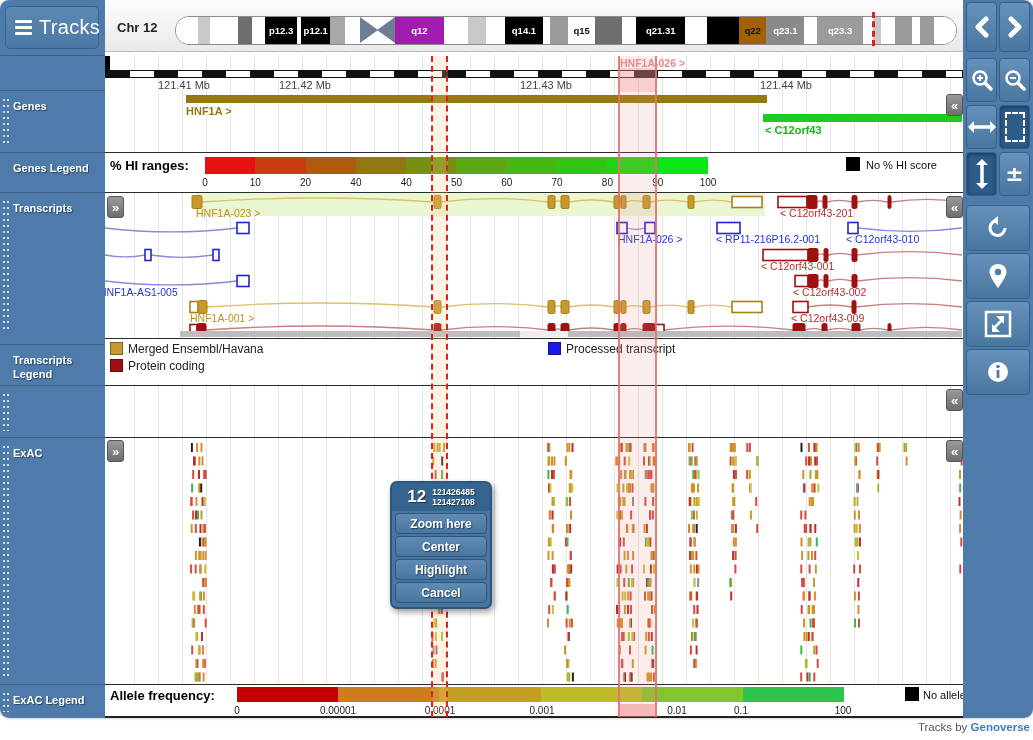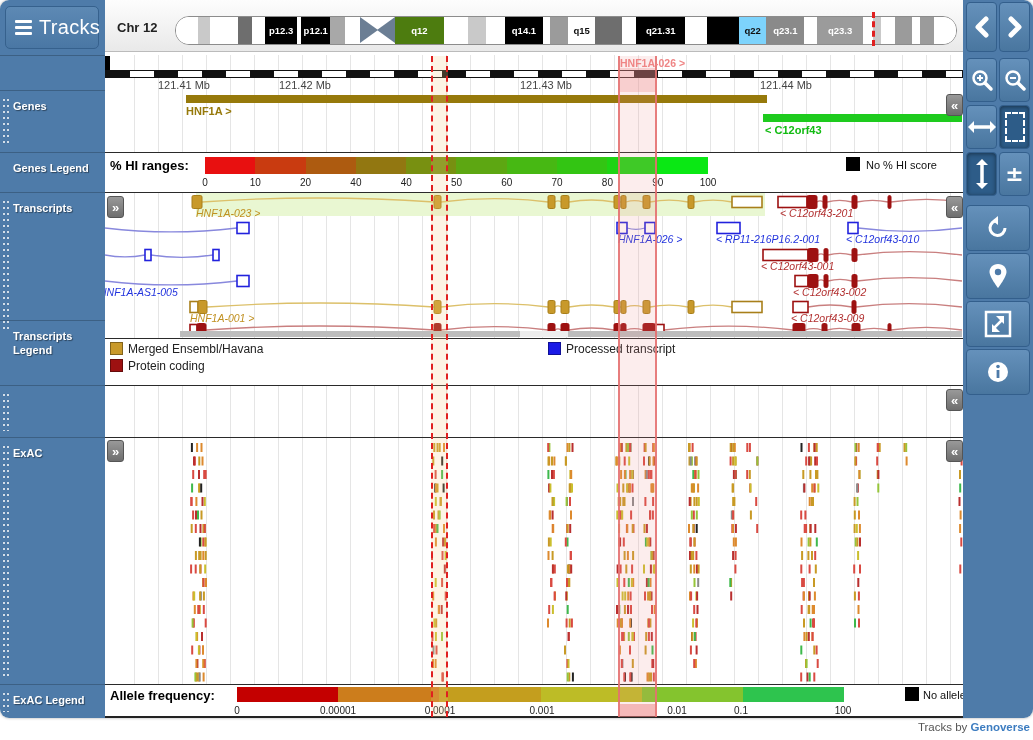--- a/index.html
+++ b/index.html
@@ -97,21 +97,21 @@
             <div class="handle"></div>
             <div class="lbl">Genes</div>
           </div>
           <div class="side-row" style="top: 152px; height: 40px;">
             <div class="lbl">Genes Legend</div>
           </div>
           <div class="side-row" style="top: 192px; height: 146px;">
             <div class="handle"></div>
             <div class="lbl">Transcripts</div>
           </div>
-          <div class="side-row" style="top: 320px; height: 47px;">
+          <div class="side-row" style="top: 344px; height: 47px;">
             <div class="lbl">Transcripts Legend</div>
           </div>
           <div class="side-row" style="top: 385px; height: 52px;">
             <div class="handle"></div>
           </div>
           <div class="side-row" style="top: 437px; height: 247px;">
             <div class="handle"></div>
             <div class="lbl">ExAC</div>
           </div>
           <div class="side-row" style="top: 684px; height: 34px;">
@@ -132,42 +132,42 @@
           <div class="band" style="width: 33px; background: rgb(0, 0, 0);">
             <span class="bl">p12.3</span>
           </div>
           <div class="band" style="width: 4px; background: rgb(255, 255, 255);"></div>
           <div class="band" style="width: 30px; background: rgb(0, 0, 0);">
             <span class="bl">p12.1</span>
           </div>
           <div class="band" style="width: 15px; background: rgb(168, 168, 168);"></div>
           <div class="band" style="width: 15px; background: rgb(255, 255, 255);"></div>
           <div class="band cen" style="width: 36px;"></div>
-          <div class="band" style="width: 50px; background: #4d7c0f;">
+          <div class="band" style="width: 50px; background: #a21caf;">
             <span class="bl">q12</span>
           </div>
           <div class="band" style="width: 25px; background: rgb(255, 255, 255);"></div>
           <div class="band" style="width: 18px; background: rgb(201, 201, 201);"></div>
           <div class="band" style="width: 20px; background: rgb(255, 255, 255);"></div>
           <div class="band" style="width: 38px; background: rgb(0, 0, 0);">
             <span class="bl">q14.1</span>
           </div>
           <div class="band" style="width: 8px; background: rgb(255, 255, 255);"></div>
           <div class="band" style="width: 18px; background: rgb(155, 155, 155);"></div>
           <div class="band" style="width: 28px; background: rgb(255, 255, 255);">
             <span class="bl dark">q15</span>
           </div>
           <div class="band" style="width: 27px; background: rgb(110, 110, 110);"></div>
           <div class="band" style="width: 15px; background: rgb(255, 255, 255);"></div>
           <div class="band" style="width: 50px; background: rgb(0, 0, 0);">
             <span class="bl">q21.31</span>
           </div>
           <div class="band" style="width: 22px; background: rgb(255, 255, 255);"></div>
           <div class="band" style="width: 33px; background: rgb(0, 0, 0);"></div>
-          <div class="band" style="width: 28px; background: #7dd3fc;">
+          <div class="band" style="width: 28px; background: #a16207;">
             <span class="bl dark">q22</span>
           </div>
           <div class="band" style="width: 39px; background: rgb(138, 138, 138);">
             <span class="bl">q23.1</span>
           </div>
           <div class="band" style="width: 13px; background: rgb(255, 255, 255);"></div>
           <div class="band" style="width: 47px; background: rgb(155, 155, 155);">
             <span class="bl">q23.3</span>
           </div>
           <div class="band" style="width: 10px; background: rgb(255, 255, 255);"></div>
@@ -301,21 +301,21 @@
           <div class="legend-tick" style="left: 401.8px; top: 122px;">60</div>
           <div class="legend-tick" style="left: 452.1px; top: 122px;">70</div>
           <div class="legend-tick" style="left: 502.4px; top: 122px;">80</div>
           <div class="legend-tick" style="left: 552.7px; top: 122px;">90</div>
           <div class="legend-tick" style="left: 603px; top: 122px;">100</div>
         </div>
       <div class="legend-sq" id="gl-nosq" style="left: 741px; top: 102px;"></div>
       <div class="legend-item-label" id="gl-nolabel" style="left: 761px; top: 104px;">No % HI score</div>
 
       <div id="tr-band" style="position: absolute; left: 91px; top: 138px; width: 569px; height: 23px; background: rgb(233, 247, 210);"></div>
-      <div id="transcripts-svg-holder" style="position:absolute;left:0;top:137px;width:858px;height:146px;font-style:italic;"><svg width="858" height="146" viewBox="105 192 858 146">
+      <div id="transcripts-svg-holder" style="position:absolute;left:0;top:137px;width:858px;height:146px;"><svg width="858" height="146" viewBox="105 192 858 146">
             <path d="M 202 202 Q 318 194 434 202" fill="none" stroke="#dcc06a" stroke-width="1.3"></path>
             <path d="M 441 202 Q 494.5 195.185 548 202" fill="none" stroke="#dcc06a" stroke-width="1.3"></path>
             <path d="M 555 202 Q 558 199.73 561 202" fill="none" stroke="#dcc06a" stroke-width="1.3"></path>
             <path d="M 569 202 Q 591.5 197.975 614 202" fill="none" stroke="#dcc06a" stroke-width="1.3"></path>
             <line x1="620" y1="202" x2="621" y2="202" stroke="#dcc06a" stroke-width="1.3"></line>
             <path d="M 626 202 Q 634.5 199.235 643 202" fill="none" stroke="#dcc06a" stroke-width="1.3"></path>
             <path d="M 650 202 Q 669 198.29 688 202" fill="none" stroke="#dcc06a" stroke-width="1.3"></path>
             <path d="M 694 202 Q 713 198.29 732 202" fill="none" stroke="#dcc06a" stroke-width="1.3"></path>
             <rect x="192" y="195.5" width="10" height="13" fill="#c8992a" stroke="#a87f1a" stroke-width="1" rx="1.5"></rect>
             <rect x="434" y="195.5" width="7" height="13" fill="#c8992a" stroke="#a87f1a" stroke-width="1" rx="1.5"></rect>
@@ -1061,19 +1061,32 @@
 
       <div id="corner-btns">
           <div class="corner-btn" style="left: 841px; top: 39px;">«</div>
           <div class="corner-btn" style="left: 2px; top: 141px;">»</div>
           <div class="corner-btn" style="left: 841px; top: 141px;">«</div>
           <div class="corner-btn" style="left: 841px; top: 334px;">«</div>
           <div class="corner-btn" style="left: 2px; top: 385px;">»</div>
           <div class="corner-btn" style="left: 841px; top: 385px;">«</div>
         </div>
 
+      <div id="popup" style="left: 285px; top: 426px;">
+        <div class="hdr">
+          <span class="chr">12</span>
+          <span class="coords">
+            <span>121426485</span><br>
+            <span>121427108</span>
+          </span>
+        </div>
+        <div class="pbtn">Zoom here</div>
+        <div class="pbtn">Center</div>
+        <div class="pbtn">Highlight</div>
+        <div class="pbtn">Cancel</div>
+      </div>
     </div>
   </div>
 
   <div id="footer">
     <span>Tracks by </span><b>Genoverse</b>
   </div>
 </div>
 
 </body></html>

